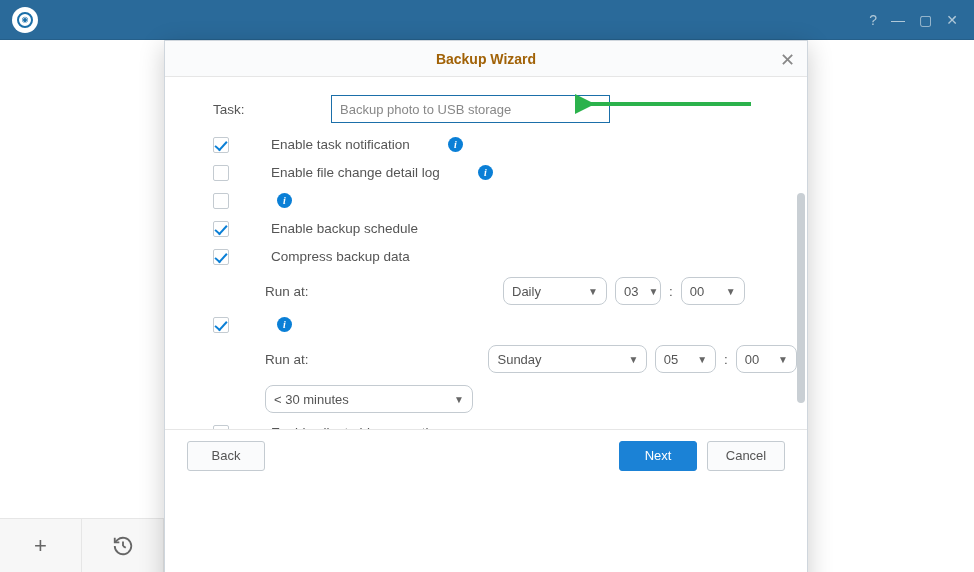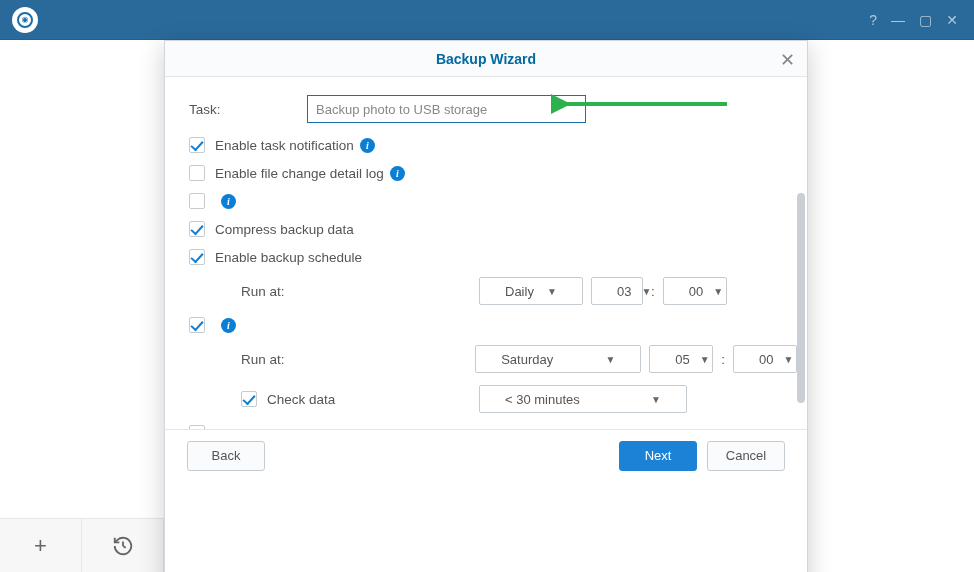--- a/index.html
+++ b/index.html
@@ -14,45 +14,45 @@
     .window-controls span { cursor: pointer; }
     
     .maximized-panel { position: absolute; top: 40px; left: 0; right: 0; bottom: 0; background: #fff; }
     
     .left-tools { position: absolute; left: 0; bottom: 0; height: 54px; width: 164px; background: #f7f7f7; border-top: 1px solid #e6e6e6; display: flex; align-items: center; }
     .tool-btn { flex: 1; height: 100%; display: flex; align-items: center; justify-content: center; font-size: 22px; color: #666; border-right: 1px solid #e6e6e6; cursor: pointer; }
     
     .wizard-modal { position: absolute; top: 0; left: 164px; width: 644px; height: 552px; background: #fff; border: 1px solid #cfd6dd; box-shadow: 0 6px 24px rgba(0,0,0,.2); }
     
     .modal-titlebar { height: 36px; display: flex; align-items: center; justify-content: center; position: relative; border-bottom: 1px solid #e6e6e6; background:#fafbfc; }
-    .modal-title { color: #0369a1; font-weight: 600; font-size: 14px; }
+    .modal-title { color: #a16207; font-weight: 600; font-size: 14px; }
     .modal-close { position: absolute; right: 12px; top: 8px; color: #888; font-size: 18px; cursor: pointer; }
     
     .modal-header { height: 112px; background: linear-gradient(135deg, #0a5b94 0%, #116bb0 40%, #0d6aa2 100%); position: relative; overflow: hidden; display: flex; align-items: center; padding-left: 28px; }
     .modal-header::before { content:""; position:absolute; right:-40px; top:-30px; width:320px; height:200px; background: linear-gradient(45deg, rgba(255,255,255,.05) 25%, transparent 25%, transparent 50%, rgba(255,255,255,.08) 50%, rgba(255,255,255,.08) 75%, transparent 75%); transform: skewX(-16deg); }
     .modal-header h1 { color: #fff; font-size: 22px; font-weight: 700; position: relative; }
     
-    .modal-body { padding: 18px 10px 0 24px; height: 352px; overflow-y: auto; position: relative; }
+    .modal-body { padding: 18px 10px 0 24px; height: 352px; overflow-y: auto; position: relative; margin-left: 24px; }
     .scrollbar-track { position: absolute; right: 2px; top: 152px; width: 8px; height: 348px; }
     .scrollbar-thumb { width: 8px; height: 210px; background: #c9cfd4; border-radius: 4px; }
     
     .form-row { display: flex; align-items: center; margin-bottom: 14px; font-size: 13.5px; color: #555; }
     .task-label { width: 118px; }
     .task-input { width: 279px; height: 28px; border: 1px solid #1b6fa9; padding: 0 8px; font-size: 13px; color: #888; background: #fff; }
     
     .arrow-annotation { position: absolute; left: 386px; top: 16px; pointer-events: none; }
     
-    .opt-row { display: flex; align-items: center; margin-bottom: 12px; font-size: 13.5px; color: #555; }
+    .opt-row { display: flex; align-items: flex-start; margin-bottom: 12px; font-size: 13.5px; color: #555; gap: 32px; }
     
     .checkbox { width: 16px; height: 16px; border: 1px solid #c4cbd1; margin-right: 10px; flex-shrink: 0; display: flex; align-items: center; justify-content: center; position: relative; background:#fff; border-radius:2px; }
     .checkbox.checked::after { content: ""; width: 10px; height: 5px; border-left: 2.5px solid #0a7fd6; border-bottom: 2.5px solid #0a7fd6; transform: rotate(-48deg); position: absolute; top: 2.5px; }
     
     .info-icon { width: 15px; height: 15px; border-radius: 50%; background: #0a7fd6; color: #fff; font-size: 10px; font-style: italic; font-weight: bold; display: inline-flex; align-items: center; justify-content: center; margin-left: 6px; font-family: Georgia, serif; }
     
-    .select { height: 28px; border: 1px solid #c4cbd1; background: #fff; display: flex; align-items: center; padding: 0 25px; font-size: 13px; color: #555; position: relative; cursor: pointer; border-radius:2px; }
+    .select { height: 28px; border: 1px solid #c4cbd1; background: #fff; display: flex; align-items: center; padding: 0 8px; font-size: 13px; color: #555; position: relative; cursor: pointer; border-radius:8px; }
     .select .caret { margin-left: auto; font-size: 10px; color: #666; padding-left: 10px; }
     .colon { margin: 0 8px; color: #555; }
     
     .schedule-row { display: flex; align-items: center; margin-bottom: 12px; margin-left: 52px; font-size: 13.5px; color: #555; }
     .schedule-label { width: 238px; }
     
     .modal-footer { height: 52px; border-top: 1px solid #e6e6e6; display: flex; align-items: center; padding: 0 22px; }
     .btn { height: 30px; min-width: 78px; padding: 0 16px; border: 1px solid #c4cbd1; background: #fafbfc; color: #555; font-size: 13px; border-radius: 3px; cursor: pointer; display: flex; align-items: center; justify-content: center; }
     .btn.primary { background: #1b82d6; border-color: #1b82d6; color: #fff; }
     .footer-right { margin-left: auto; display: flex; gap: 10px; }
@@ -124,26 +124,26 @@
           <span class="info-icon">i</span>
         </div>
 
         <div class="opt-row">
           <span class="checkbox"></span>
           <span class="info-icon">i</span>
         </div>
 
         <div class="opt-row">
           <span class="checkbox checked"></span>
+          <span>Enable backup schedule</span>
+        </div>
+
+        <div class="opt-row">
+          <span class="checkbox checked"></span>
           <span>Compress backup data</span>
-        </div>
-
-        <div class="opt-row">
-          <span class="checkbox checked"></span>
-          <span>Enable backup schedule</span>
         </div>
 
         <div class="schedule-row">
           <span class="schedule-label">Run at:</span>
           <div class="select" style="width:104px">
               <span>Daily</span>
               <span class="caret">▼</span>
             </div>
           <div style="width:8px"></div>
           <div class="select" style="width:46px">
@@ -158,40 +158,36 @@
         </div>
 
         <div class="opt-row">
           <span class="checkbox checked"></span>
           <span class="info-icon">i</span>
         </div>
 
         <div class="schedule-row">
           <span class="schedule-label">Run at:</span>
           <div class="select" style="width:168px">
-              <span>Saturday</span>
+              <span>Sunday</span>
               <span class="caret">▼</span>
             </div>
           <div style="width:8px"></div>
           <div class="select" style="width:64px">
               <span>05</span>
               <span class="caret">▼</span>
             </div>
           <span class="colon">:</span>
           <div class="select" style="width:64px">
               <span>00</span>
               <span class="caret">▼</span>
             </div>
         </div>
 
         <div class="schedule-row" style="align-items:center">
-          <div style="width:238px; display:flex; align-items:center">
-            <span class="checkbox checked"></span>
-            <span>Check data</span>
-          </div>
           <div class="select" style="width:208px">
               <span>&lt; 30 minutes</span>
               <span class="caret">▼</span>
             </div>
         </div>
 
         <div class="opt-row">
           <span class="checkbox"></span>
           <span>Enable client-side encryption</span>
         </div>

